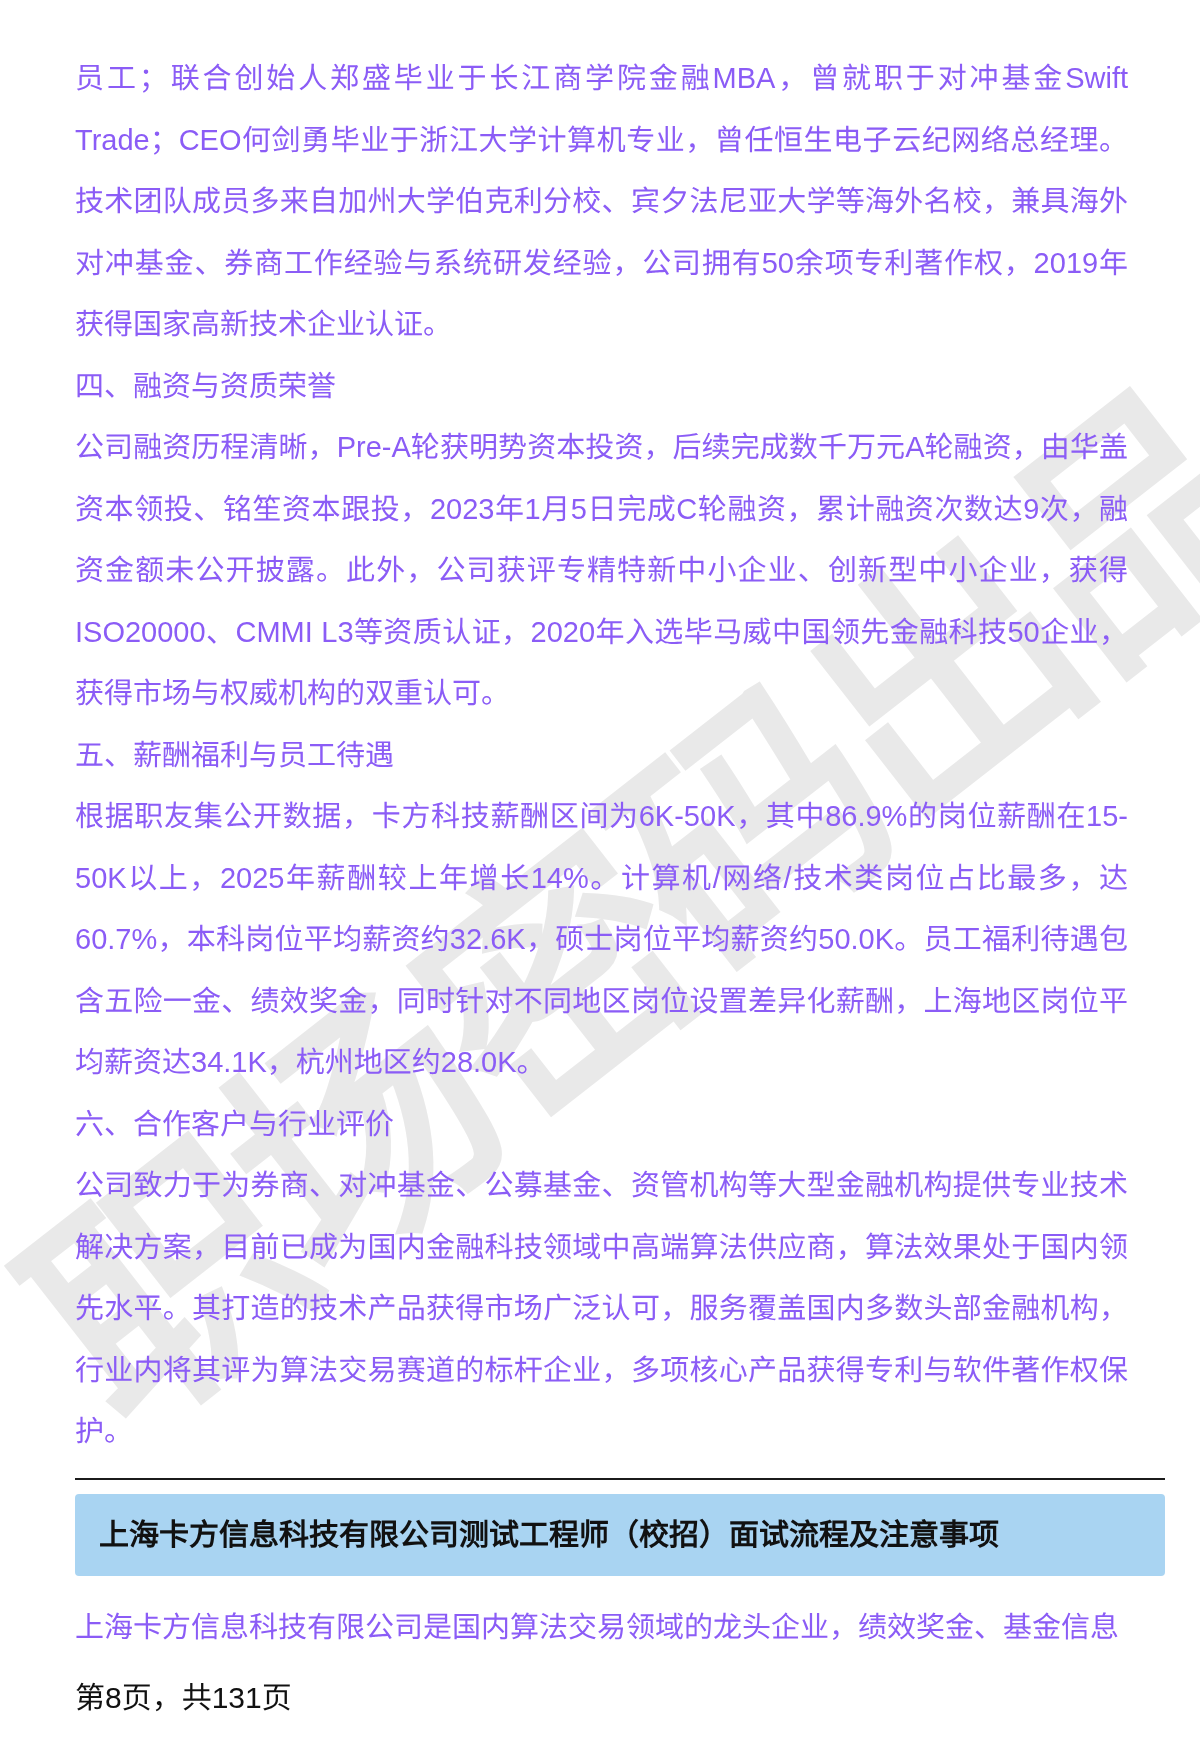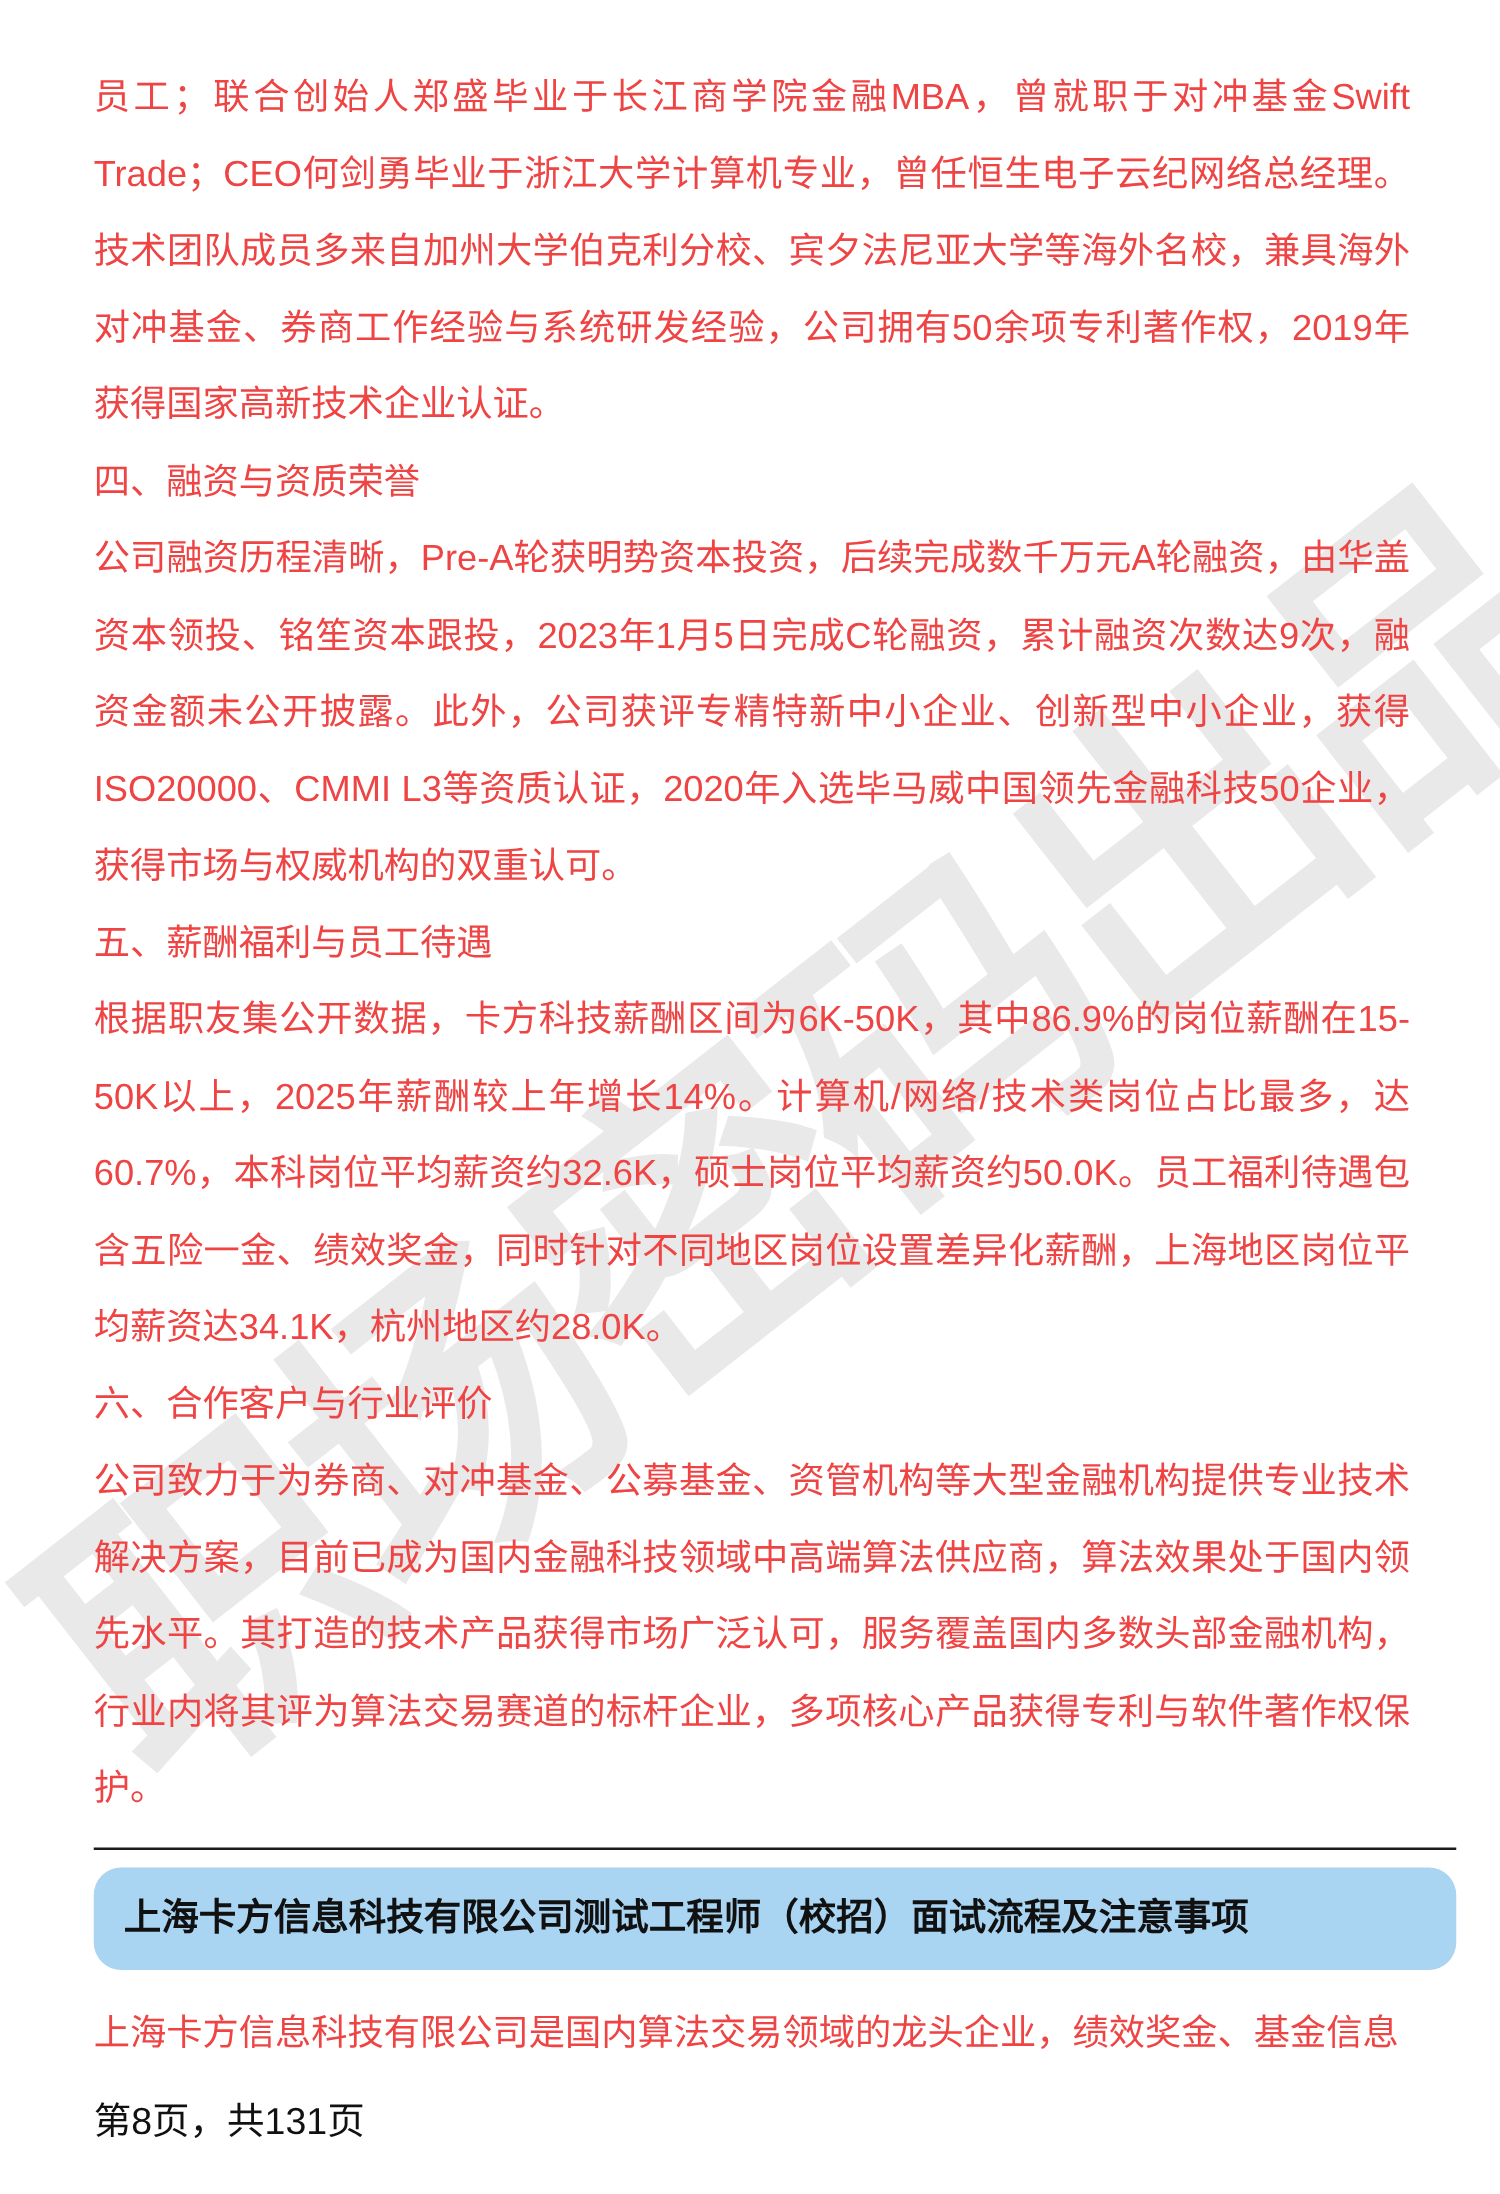--- a/index.html
+++ b/index.html
@@ -27,38 +27,38 @@
   .content{
     position:absolute;
     left:75px;
     top:48px;
     width:1053px;
     z-index:1;
   }
   .para{
     font-size:29px;
     line-height:61.5px;
-    color:#ef4444;
+    color:#8b5cf6;
     text-align:justify;
     text-justify:inter-ideograph;
     margin:0;
     word-break:break-word;
   }
   .divider{
     margin-top:15px;
     width:1090px;
     height:2px;
     background:#1b1b1b;
   }
   .highlight-box{
     margin-top:14px;
     width:1090px;
     box-sizing:border-box;
     background:#a9d4f2;
-    border-radius:22px;
+    border-radius:4px;
     padding:24px 24px;
   }
   .highlight-title{
     font-size:30px;
     line-height:34px;
     font-weight:700;
     color:#111111;
     text-align:left;
   }
   .continuation{

